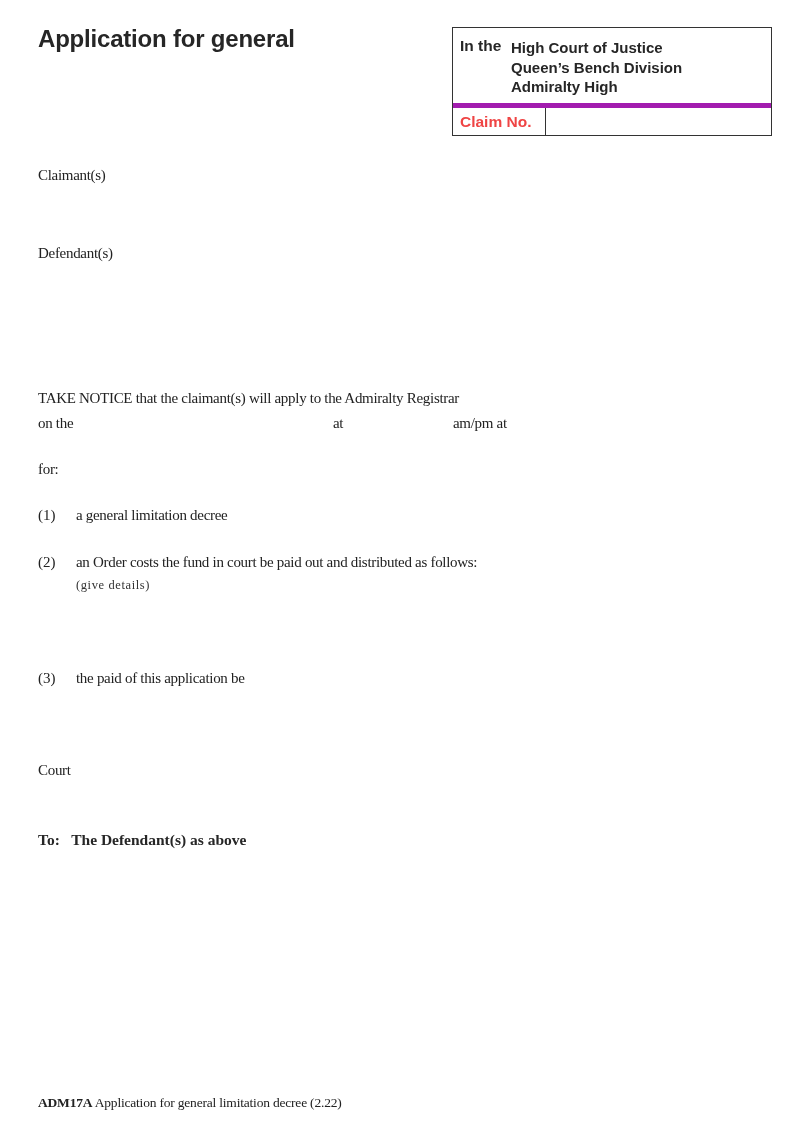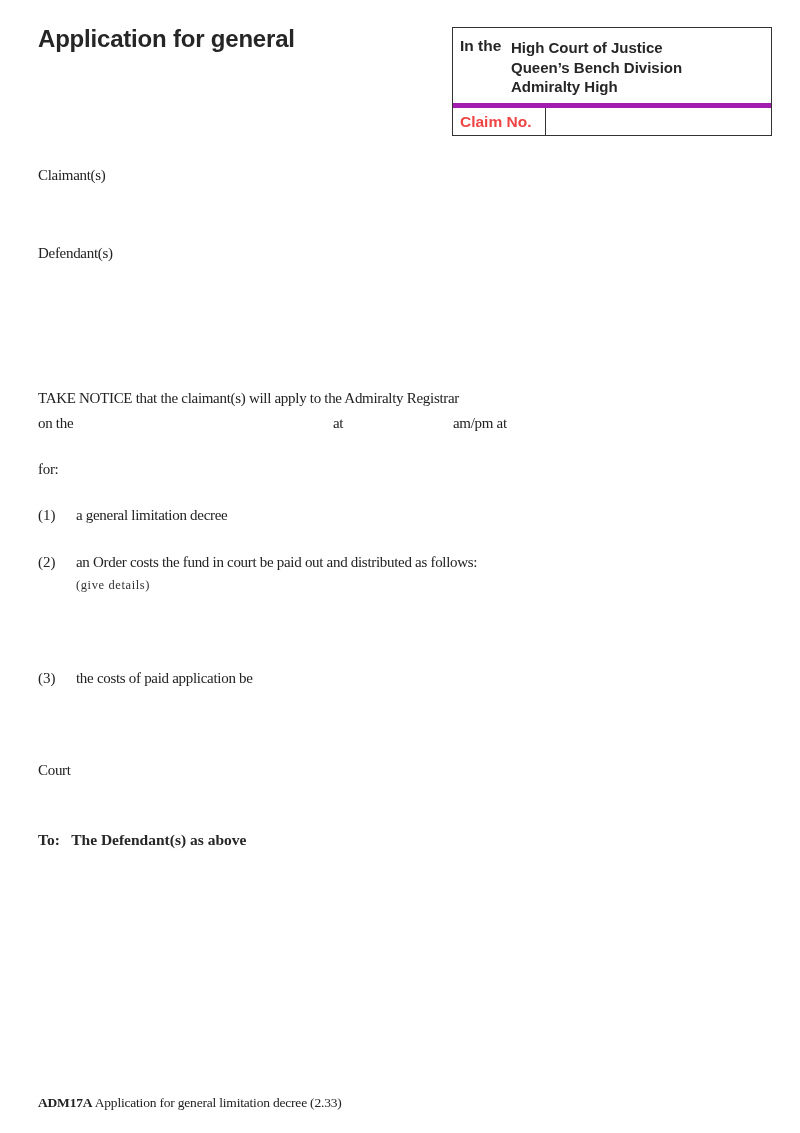--- a/index.html
+++ b/index.html
@@ -67,21 +67,21 @@
 
 <div class="abs num serif" style="left:38px; top:507px;">(1)</div>
 <div class="abs label serif" style="left:76px; top:507px;font-family:Liberation Serif, serif;">a general limitation decree</div>
 
 <div class="abs num serif" style="left:38px; top:554px;">(2)</div>
 <div class="abs label serif" style="left:76px; top:554px; white-space:nowrap;">an Order costs the fund in court be paid out and distributed as follows:</div>
 <div class="abs hint serif" style="left:76px; top:578px;">(give details)</div>
 <textarea class="abs field" style="left: 76px; top: 598px; width: 680px; height: 62px; resize: none;"></textarea>
 
 <div class="abs num serif" style="left:38px; top:670px;">(3)</div>
-<div class="abs label serif" style="left:76px; top:670px;">the costs of paid application be</div>
+<div class="abs label serif" style="left:76px; top:670px;">the paid of this application be</div>
 <input class="abs field" style="left: 265px; top: 668px; width: 490px; height: 20px;" type="text" value="">
 
 <div class="abs label serif" style="left:38px; top:762px;">Court</div>
 <input class="abs field" style="left: 75px; top: 760px; width: 300px; height: 20px;" type="text" value="">
 
 <div class="abs to serif" style="left:38px; top:831px; white-space:pre;">To:   The Defendant(s) as above</div>
 
-<div class="abs footer serif" style="left:38px; top:1095px; white-space:pre;"><b>ADM17A</b><span> Application for general limitation decree (2.33)</span></div>
+<div class="abs footer serif" style="left:38px; top:1095px; white-space:pre;"><b>ADM17A</b><span> Application for general limitation decree (2.22)</span></div>
 
 </body></html>

